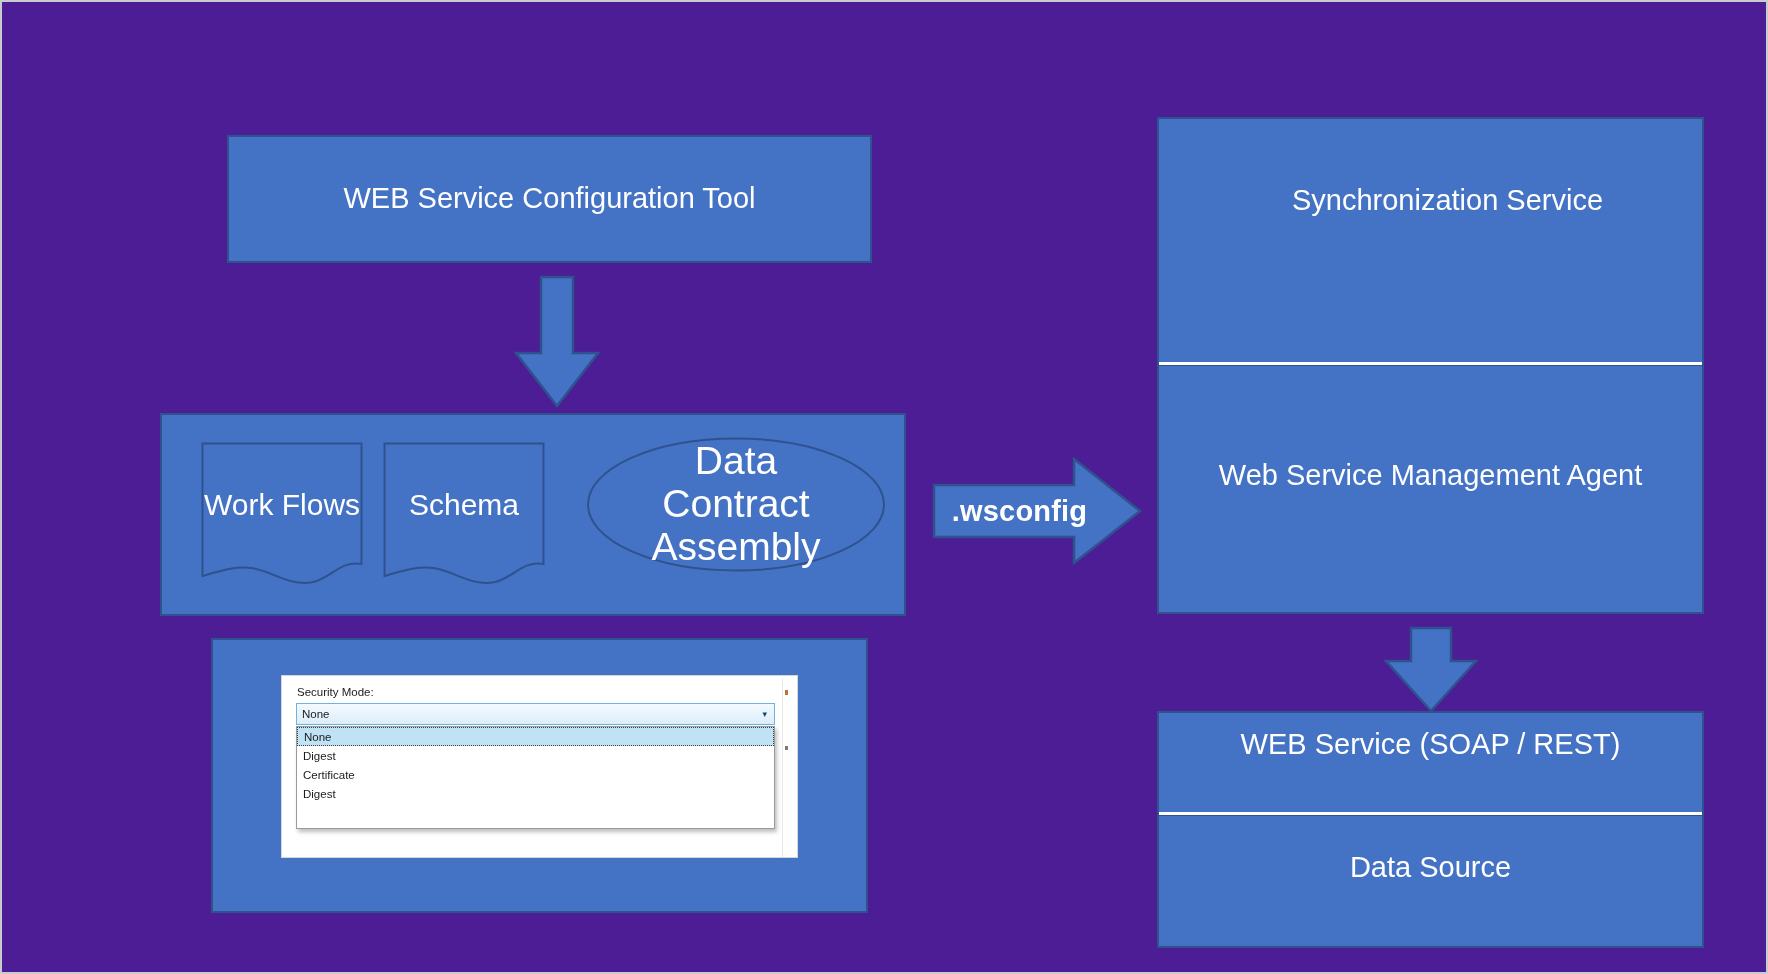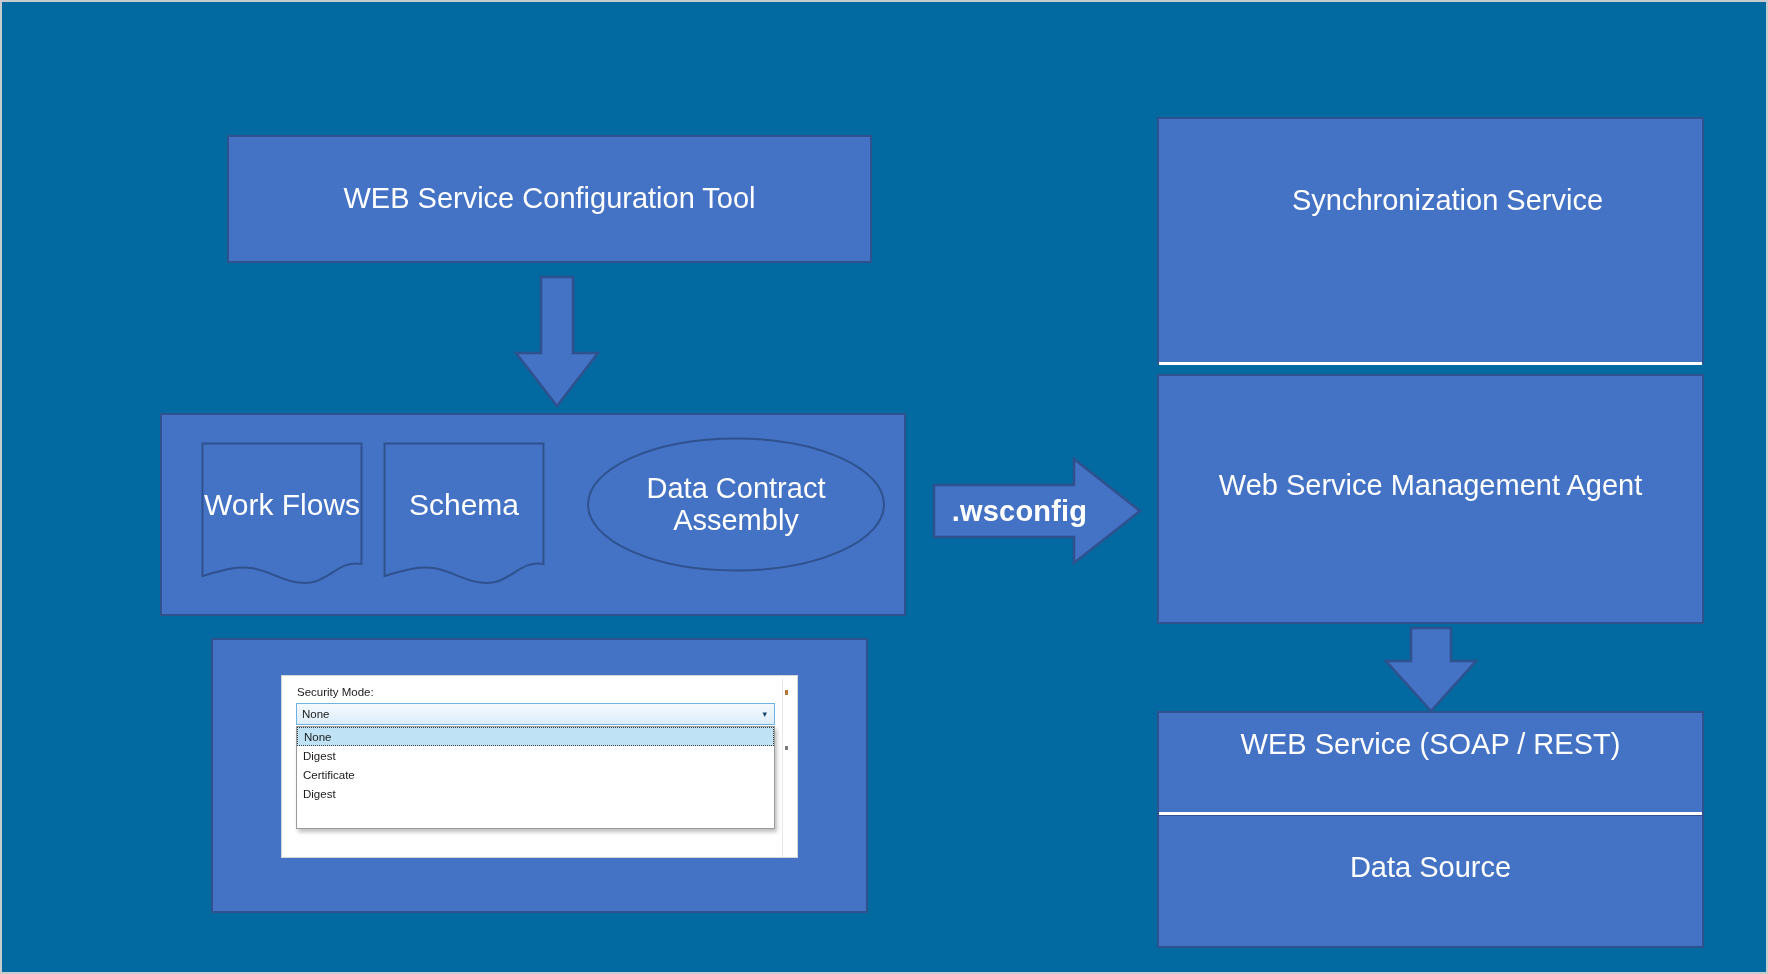--- a/index.html
+++ b/index.html
@@ -7,21 +7,21 @@
     padding: 0;
     background: #ffffff;
   }
   body {
     font-family: "Liberation Sans", sans-serif;
   }
   #canvas {
     position: relative;
     width: 1768px;
     height: 974px;
-    background: #0369a1;
+    background: #4c1d95;
     box-sizing: border-box;
     border: 2px solid #c9cccf;
     overflow: hidden;
   }
 
   .box {
     position: absolute;
     background: #4472C4;
     border: 2px solid #2F528F;
     box-sizing: border-box;
@@ -173,21 +173,21 @@
   <svg class="shape-svg" style="left:381px; top:440px;" width="162" height="145" viewBox="0 0 162 145">
     <path d="M1.5,1.5 H160.5 V122 C140,118 130,136 112,140 C88,145 70,128 50,126 C32,124 16,130 1.5,134 Z" fill="#4472C4" stroke="#2F528F" stroke-width="2"></path>
   </svg>
   <div class="shape-label" style="left:381px; top:440px; width:162px; height:125px; font-size:30px;">
     <span>Schema</span>
   </div>
 
   <svg class="shape-svg" style="left:584px; top:434px;" width="300" height="137" viewBox="0 0 300 137">
     <ellipse cx="150" cy="68.5" rx="148" ry="66" fill="#4472C4" stroke="#2F528F" stroke-width="2"></ellipse>
   </svg>
-  <div class="shape-label" style="left:584px; top:434px; width:300px; height:137px; font-size:29px;">
+  <div class="shape-label" style="left:584px; top:434px; width:300px; height:137px; font-size:39px;">
     <span style="max-width:200px; display:inline-block;">Data Contract Assembly</span>
   </div>
 
   <div class="box" style="left:209px; top:636px; width:657px; height:275px;"></div>
 
   <div id="dialog-panel" style="left:279px; top:673px; width:517px; height:183px;">
 
     <div class="dlg-label" style="left:15px; top:10px;">Security Mode:</div>
 
     <div class="combo" style="left:14px; top:27px; width:479px; height:22px;">
@@ -219,21 +219,21 @@
     <polygon points="2,28 142,28 142,2 208,54 142,106 142,80 2,80" fill="#4472C4" stroke="#2F528F" stroke-width="2.5"></polygon>
   </svg>
   <div class="arrow-text" style="left:930px; top:455px; width:175px; height:108px; font-size:29px;">
     <span>.wsconfig</span>
   </div>
 
   <div class="box" style="left:1155px; top:115px; width:547px; height:247px; font-size:29px;padding-left:34px;">
     <div class="lbl" style="position:relative; top:-40px;">Synchronization Service</div>
   </div>
 
-  <div class="box" style="left:1155px; top:372px; width:547px; height:250px; font-size:29px;">
+  <div class="box" style="left:1155px; top:362px; width:547px; height:250px; font-size:29px;">
     <div class="lbl" style="position:relative; top:-13px;">Web Service Management Agent</div>
   </div>
 
   <div class="pane-divider" style="left:1157px; top:360px; width:543px;"></div>
 
   <svg class="arrow-svg" style="left:1382px; top:624px;" width="94" height="88" viewBox="0 0 94 88">
     <polygon points="27,2 67,2 67,35 92,35 47,85 2,35 27,35" fill="#4472C4" stroke="#2F528F" stroke-width="2.5"></polygon>
   </svg>
 
   <div class="box" style="left:1155px; top:812px; width:547px; height:134px; font-size:29px;">

